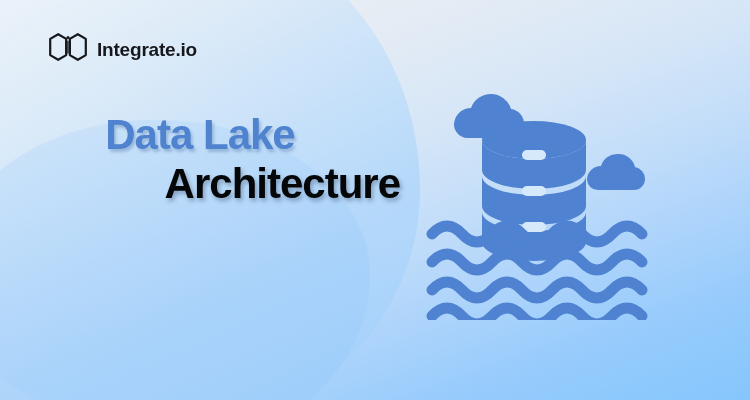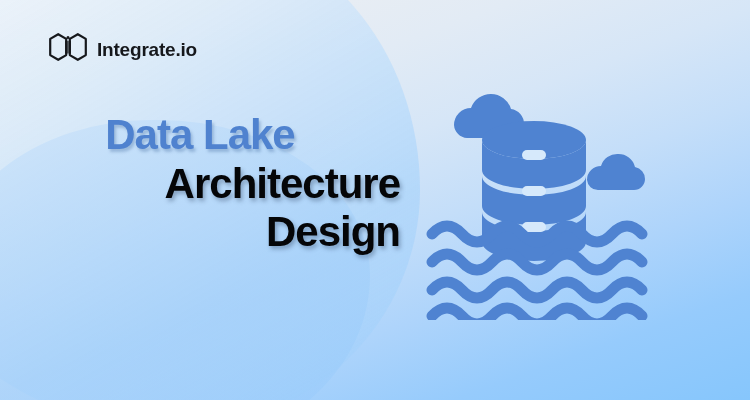--- a/index.html
+++ b/index.html
@@ -128,21 +128,20 @@
         <rect x="20.4" y="8.4" width="2.5" height="13.6" rx="1.2" fill="#16181c"></rect>
         <circle cx="20" cy="5.6" r="1.5" fill="#16181c"></circle>
       </svg>
     </span>
     <span class="wordmark">Integrate.io</span>
   </div>
 
   <div id="headline">
     <span class="line line-1">Data Lake</span>
     <span class="line line-2">Architecture</span>
-    <span class="line line-3">Design</span>
   </div>
 
   <div id="illustration">
     <svg width="240" height="240" viewBox="0 0 240 240" xmlns="http://www.w3.org/2000/svg">
       <g fill="#4f83d1">
 
         <g>
           <path d="M30 45
                    a17 17 0 0 1 17 -17
                    a21 21 0 0 1 20 -14

